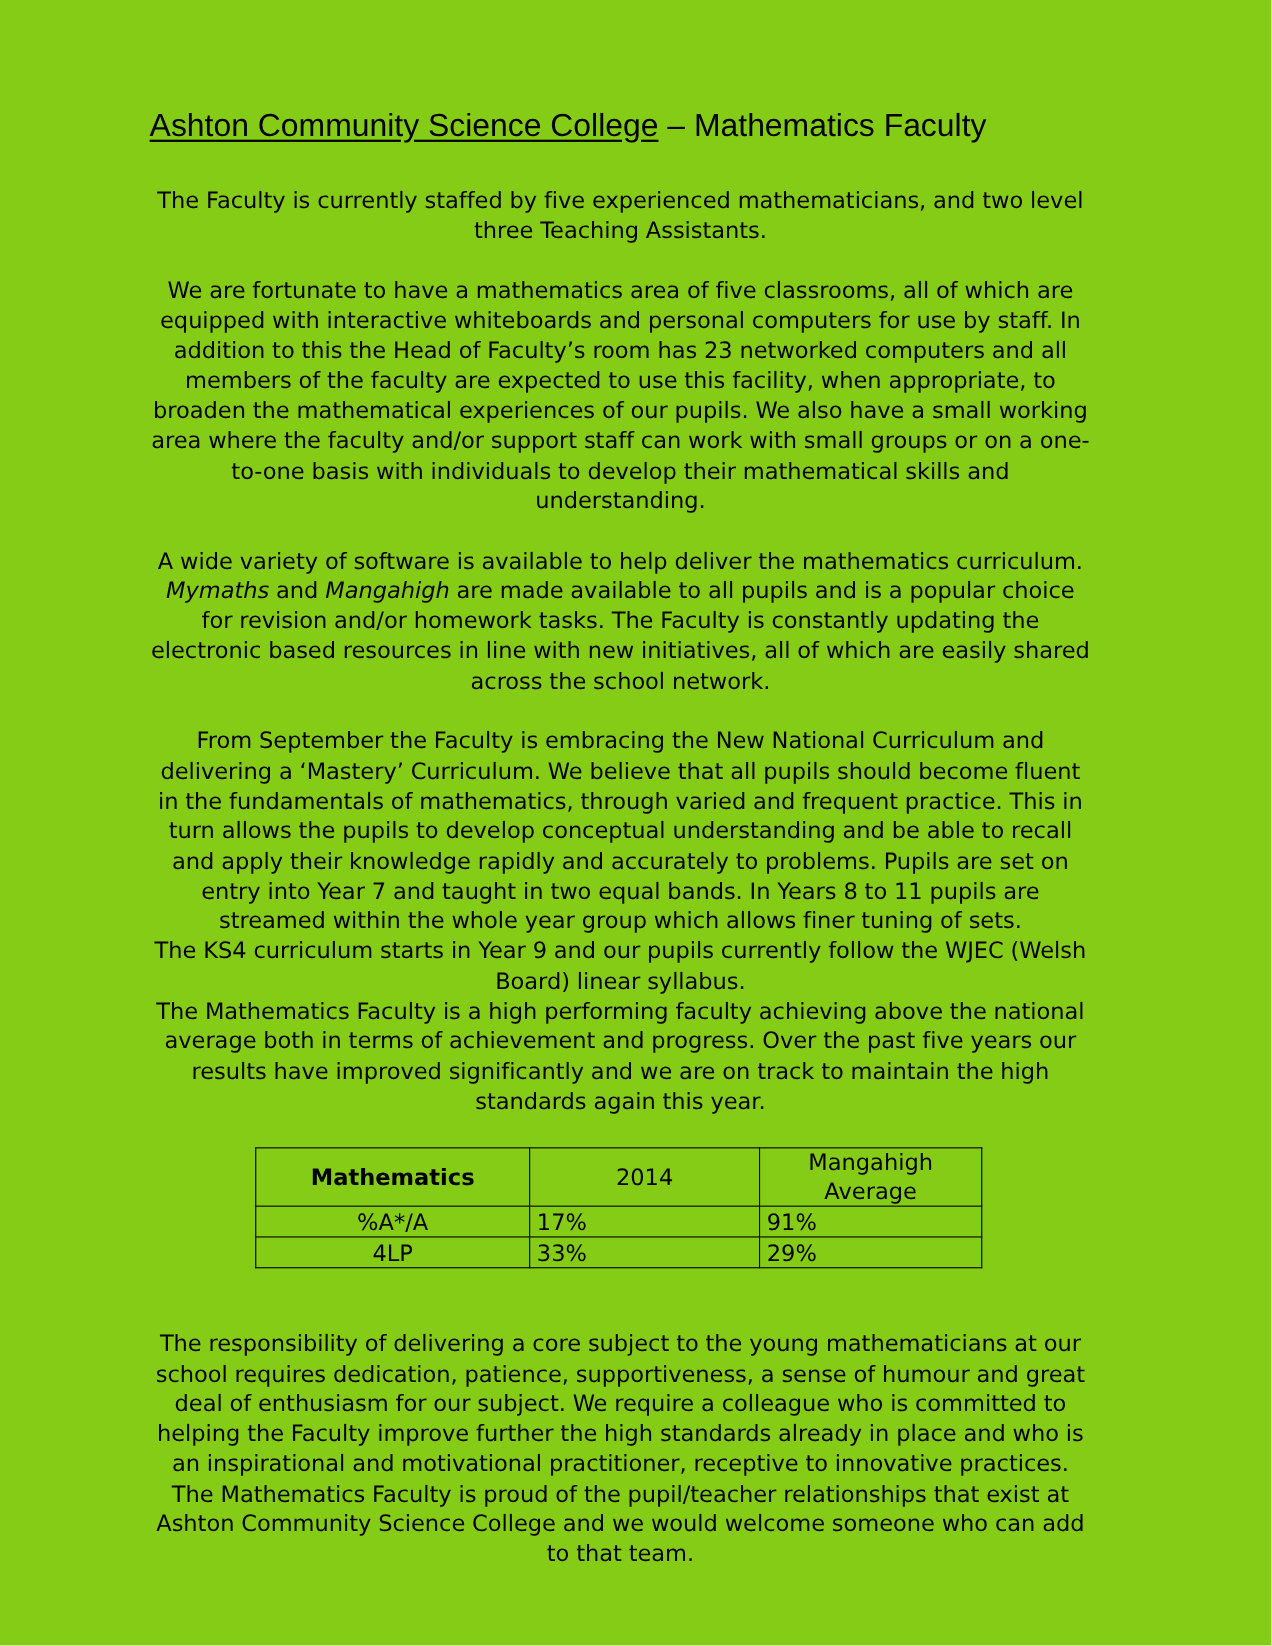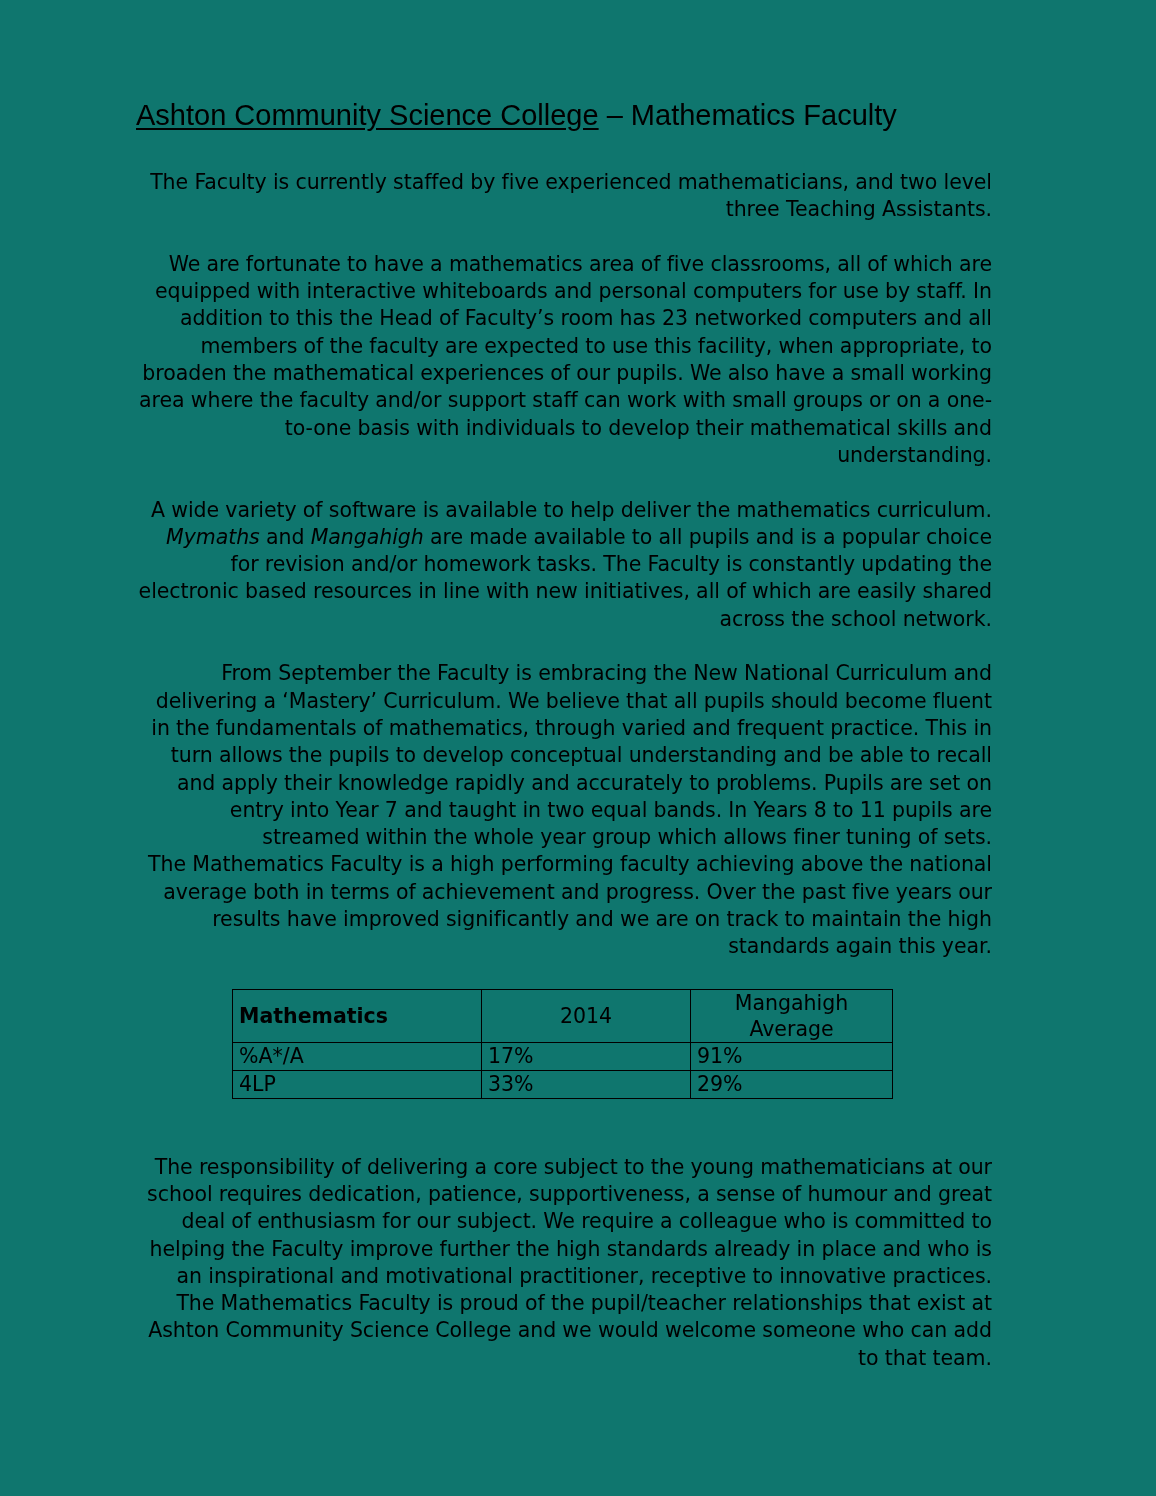--- a/index.html
+++ b/index.html
@@ -11,21 +11,21 @@
     width: 1156px;
     height: 1496px;
     overflow: hidden;
     font-family: "DejaVu Sans", sans-serif;
     color: #000000;
   }
   .page {
     position: relative;
     width: 1156px;
     height: 1496px;
-    background: #0f766e;
+    background: #84cc16;
     box-sizing: border-box;
   }
   .content {
     position: absolute;
     left: 136px;
     top: 98px;
     width: 856px;
   }
   .doc-title {
     font-family: "Liberation Sans", sans-serif;
@@ -38,21 +38,21 @@
   }
   .doc-title .underlined {
     text-decoration: underline;
     text-underline-offset: 3px;
   }
   .para {
     font-family: "DejaVu Sans", sans-serif;
     font-size: 20.5px;
     line-height: 27.3px;
     margin: 0;
-    text-align: right;
+    text-align: center;
     word-spacing: -0.2px;
     letter-spacing: -0.05px;
   }
   .gap-after-title { height: 37px; }
   .blank-line { height: 27.3px; }
   .italic { font-style: italic; }
 
   .table-wrap {
     margin-left: 96px;
     width: 660px;
@@ -71,21 +71,21 @@
     border: 1.6px solid #000000;
     height: 28px;
     padding: 0 6px;
     line-height: 26px;
     font-weight: 400;
     vertical-align: middle;
     box-sizing: border-box;
   }
   table.results th.row-head,
   table.results td.row-head {
-    text-align: left;
+    text-align: center;
   }
   table.results th.col-head,
   table.results td.num {
   }
   table.results th.row-head {
     font-weight: 700;
   }
   .pre-table-gap { height: 28px; }
   .post-table-gap { height: 55px; }
 </style>
@@ -105,20 +105,21 @@
 
     <p class="para">We are fortunate to have a mathematics area of five classrooms, all of which are equipped with interactive whiteboards and personal computers for use by staff. In addition to this the Head of Faculty’s room has 23 networked computers and all members of the faculty are expected to use this facility, when appropriate, to broaden the mathematical experiences of our pupils. We also have a small working area where the faculty and/or support staff can work with small groups or on a one-to-one basis with individuals to develop their mathematical skills and understanding.</p>
 
     <div class="blank-line"></div>
 
     <p class="para"><span>A wide variety of software is available to help deliver the mathematics curriculum. </span><span class="italic">Mymaths</span><span> and </span><span class="italic">Mangahigh</span><span> are made available to all pupils and is a popular choice for revision and/or homework tasks. The Faculty is constantly updating the electronic based resources in line with new initiatives, all of which are easily shared across the school network.</span></p>
 
     <div class="blank-line"></div>
 
     <p class="para">From September the Faculty is embracing the New National Curriculum and delivering a ‘Mastery’ Curriculum. We believe that all pupils should become fluent in the fundamentals of mathematics, through varied and frequent practice. This in turn allows the pupils to develop conceptual understanding and be able to recall and apply their knowledge rapidly and accurately to problems.  Pupils are set on entry into Year 7 and taught in two equal bands. In Years 8 to 11 pupils are streamed within the whole year group which allows finer tuning of sets.</p>
+    <p class="para">The KS4 curriculum starts in Year 9 and our pupils currently follow the WJEC (Welsh Board) linear syllabus.</p>
     <p class="para">The Mathematics Faculty is a high performing faculty achieving above the national average both in terms of achievement and progress. Over the past five years our results have improved significantly and we are on track to maintain the high standards again this year.</p>
 
     <div class="pre-table-gap"></div>
 
     <div class="table-wrap">
       <table class="results">
         <colgroup>
           <col class="c1">
             <col class="c2">
             <col class="c3">

